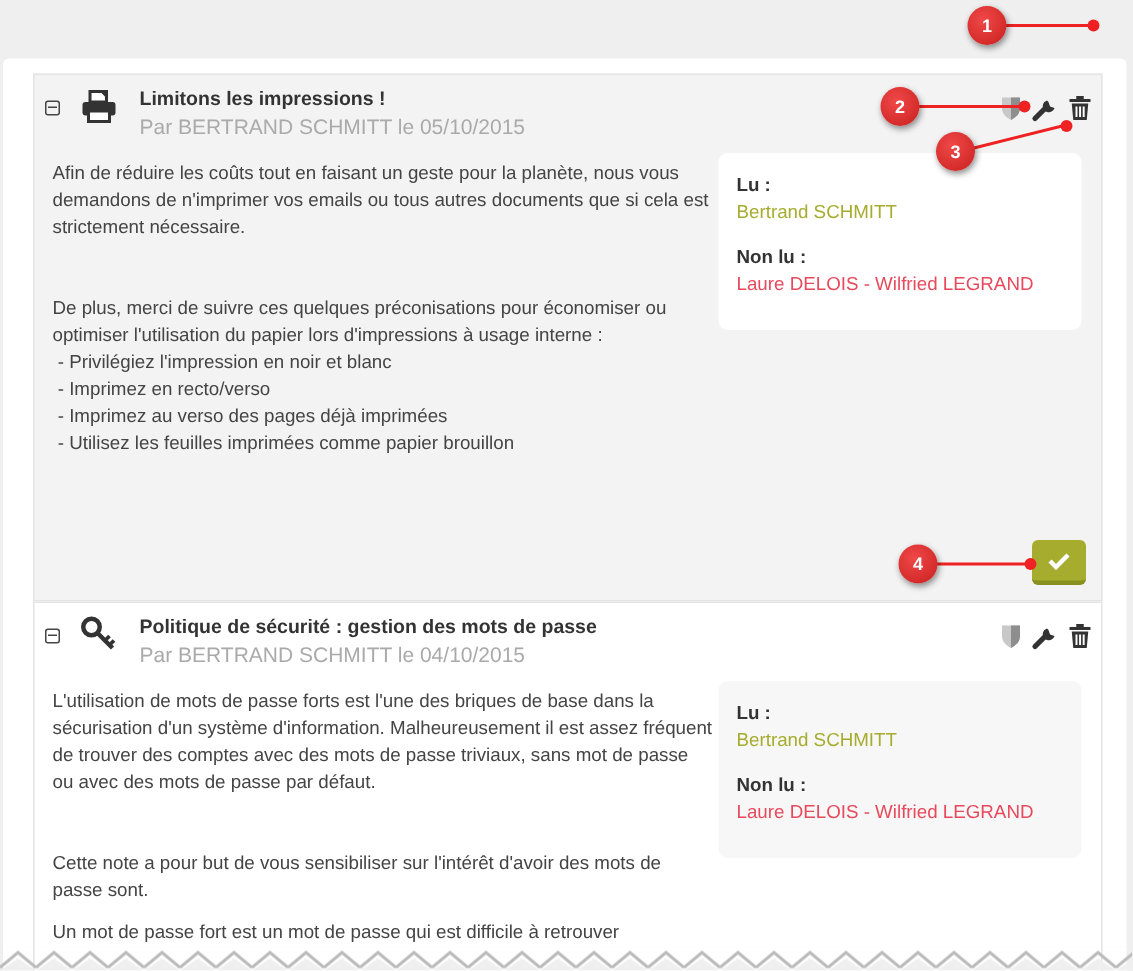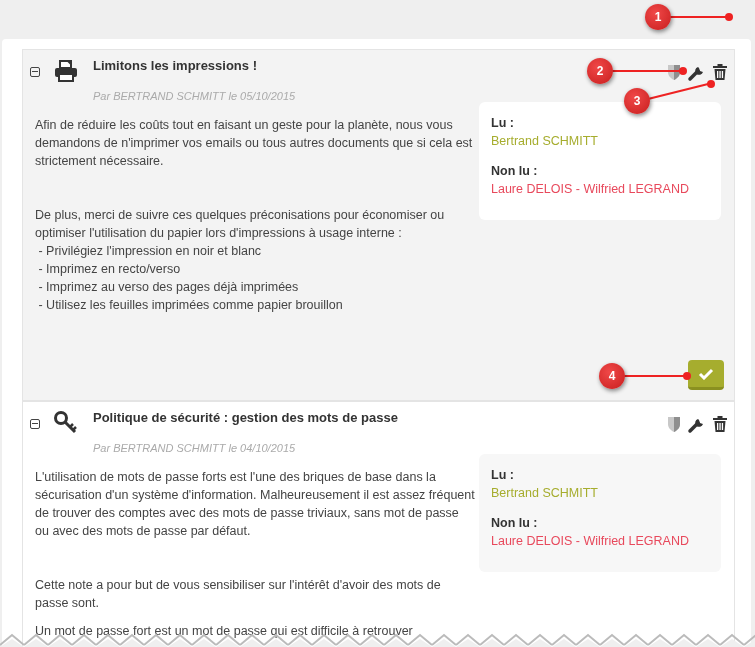--- a/index.html
+++ b/index.html
@@ -52,30 +52,30 @@
       content: ""; position: absolute; left: 1px; right: 1px; top: 3px; height: 1px; background: #444;
     }
     .type-icon {
       position: absolute; left: 30px; top: 8px; width: 26px; height: 26px;
     }
     .note-title {
       position: absolute; left: 70px; top: 8px;
       font-size: 13px; font-weight: bold; color: #333;
     }
     .note-meta {
-      position: absolute; left: 70px; top: 40px;
-      font-size: 11px; font-style: italic; color: #aaa;
+      position: absolute; left: 70px; top: 26px;
+      font-size: 14px; color: #aaa;
     }
     .actions {
       position: absolute; right: 4px; top: 12px; display: flex; gap: 3px; align-items: center;
     }
     .action-icon { width: 20px; height: 20px; cursor: pointer; display: block; }
 
     .note-body {
-      position: absolute; left: 12px; top: 66px; width: 440px;
+      position: absolute; left: 12px; top: 56px; width: 440px;
       font-size: 12.5px; line-height: 18px; color: #444;
     }
     .note-body p { margin-bottom: 36px; }
     .note-body .list-line { display: block; white-space: pre; }
 
     .read-box {
       position: absolute; left: 456px; width: 242px;
       border-radius: 6px; padding: 12px 12px;
       font-size: 12.5px; line-height: 18px;
     }

